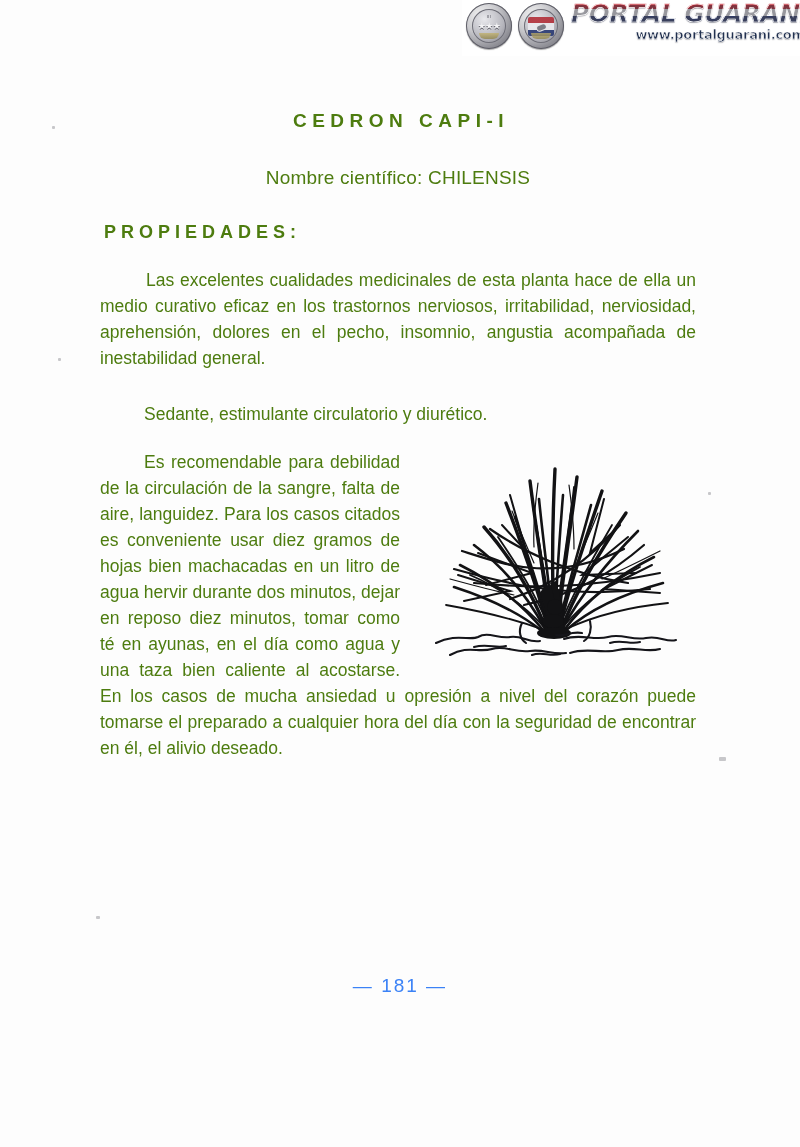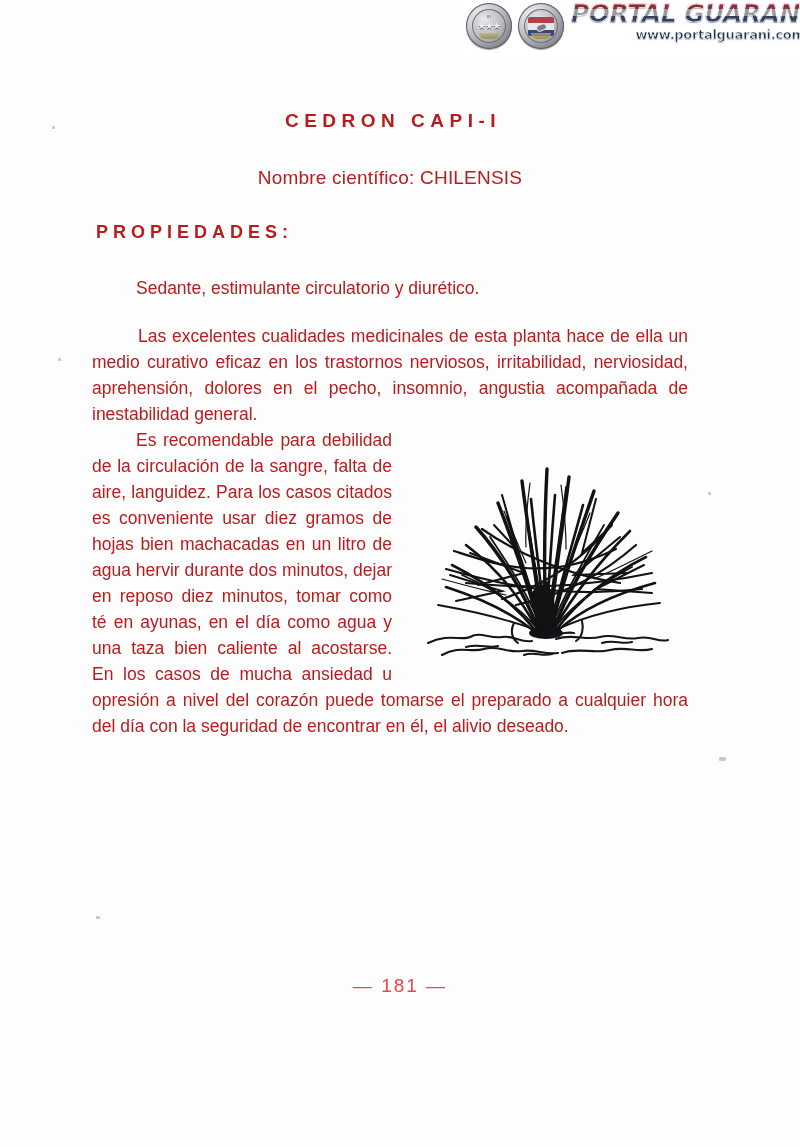--- a/index.html
+++ b/index.html
@@ -139,26 +139,26 @@
     padding-right: 4px;
     color: #21304f;
     -webkit-text-stroke: 0.6px #ffffff;
     text-shadow: 0 1px 1px rgba(90,90,100,.5);
     white-space: nowrap;
   }
 
   
   .doc {
     position: absolute;
-    left: 92px;
+    left: 100px;
     top: 96px;
     width: 596px;
     font-size: 17.5px;
     line-height: 26px;
-    color: #b91c1c;
+    color: #4d7c0f;
   }
   .title {
     text-align: center;
     font-weight: bold;
     font-size: 19px;
     letter-spacing: 5.5px;
     margin: 12px 0 0 0;
     padding-left: 6px;
   }
   .subtitle {
@@ -176,40 +176,40 @@
   }
 
   .para {
     margin: 0;
     text-align: justify;
     text-indent: 46px;
     hyphens: manual;
   }
   .para-lead { margin-top: 30px; text-indent: 44px; }
   .para-main { margin-top: 22px; }
-  .para-flow { text-indent: 44px; }
+  .para-flow { margin-top: 22px; text-indent: 44px; }
   .para-final { margin-top: 24px; text-indent: 48px; }
 
   .wrap-figure {
     float: right;
     width: 282px;
     height: 232px;
     margin: 6px 0 2px 14px;
     shape-outside: inset(0);
   }
   .wrap-figure svg { display: block; width: 100%; height: 100%; }
 
   .page-number {
     position: absolute;
     left: 0; right: 0;
     top: 975px;
     text-align: center;
     font-size: 19px;
     letter-spacing: 2px;
-    color: #ef4444;
+    color: #3b82f6;
   }
 
   .speck {
     position: absolute;
     background: #b9b9bd;
     border-radius: 1px;
     opacity: .8;
   }
 </style>
 </head>
@@ -244,23 +244,23 @@
   </div>
 
   <div class="doc">
 
     <h1 class="title">CEDRON CAPI-I</h1>
 
     <div class="subtitle">Nombre científico: CHILENSIS</div>
 
     <h2 class="section-head">PROPIEDADES:</h2>
 
+    <p class="para para-main">Las excelentes cualidades medicinales de esta planta hace de ella un medio curativo eficaz en los trastornos nerviosos, irritabilidad, nerviosidad, aprehensión, dolores en el pecho, insomnio, angustia acompañada de inestabilidad general.</p>
+
     <p class="para para-lead">Sedante, estimulante circulatorio y diurético.</p>
-
-    <p class="para para-main">Las excelentes cualidades medicinales de esta planta hace de ella un medio curativo eficaz en los trastornos nerviosos, irritabilidad, nerviosidad, aprehensión, dolores en el pecho, insomnio, angustia acompañada de inestabilidad general.</p>
 
     <figure class="wrap-figure">
       <svg viewBox="0 0 282 232" xmlns="http://www.w3.org/2000/svg" aria-hidden="true">
         <g stroke="#121214" fill="none" stroke-linecap="round">
 
           <g stroke-width="3.4">
             <path d="M140 196 C138 150 138 96 141 36"></path>
             <path d="M143 197 C148 150 156 100 163 44"></path>
             <path d="M137 196 C131 152 123 104 116 48"></path>
             <path d="M145 197 C155 154 171 108 188 58"></path>

